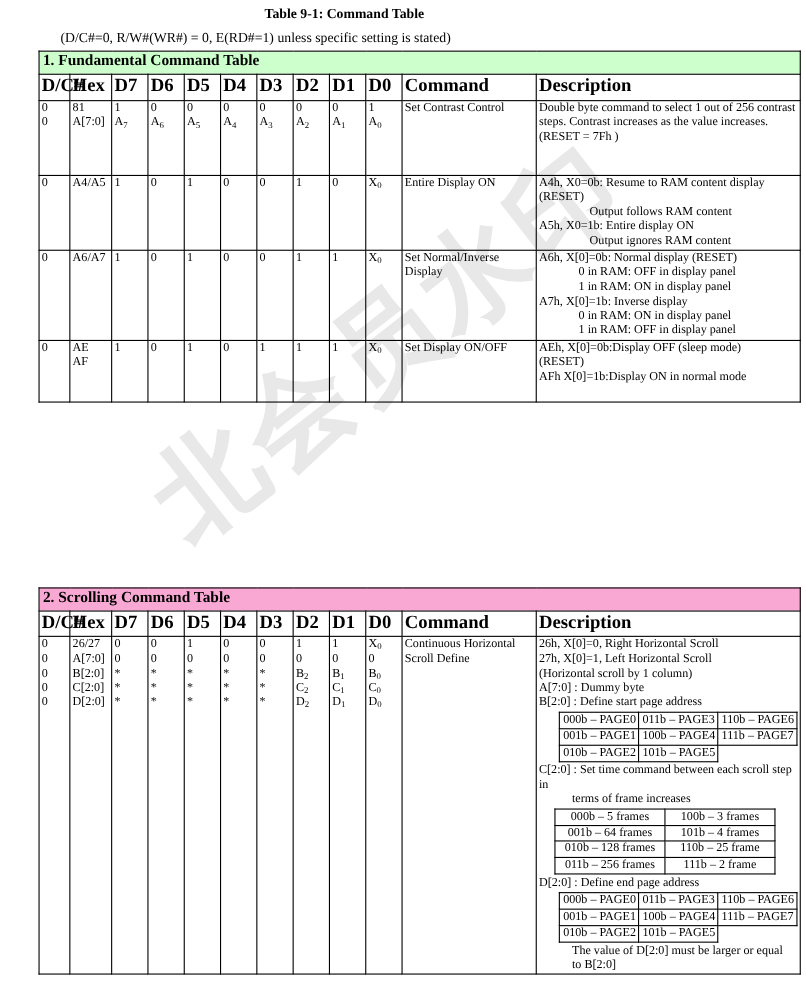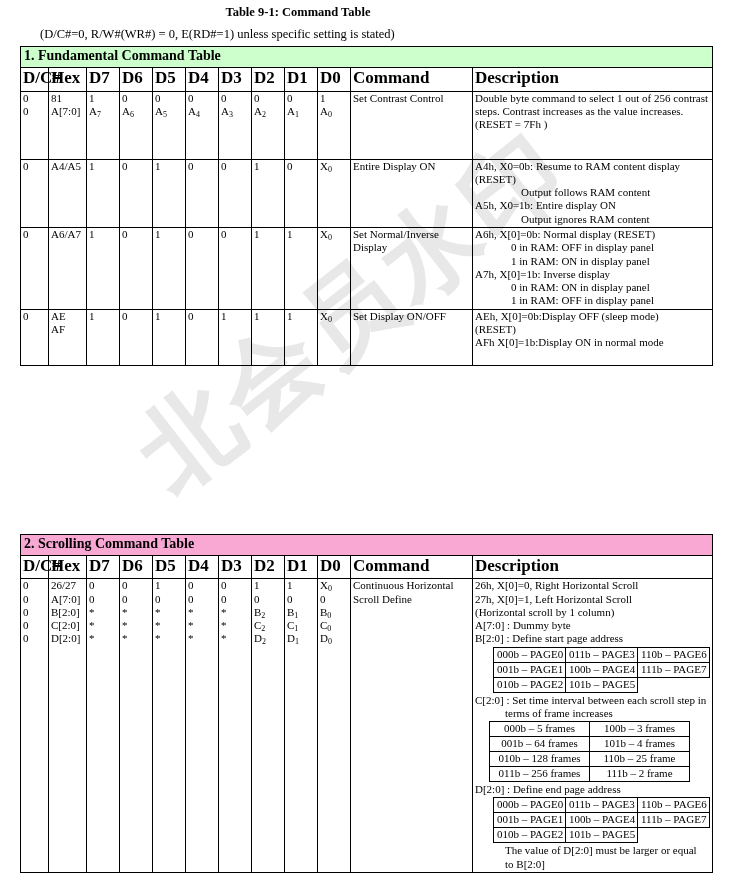--- a/index.html
+++ b/index.html
@@ -39,20 +39,21 @@
     transform: rotate(-38deg);
     transform-origin: 10% 60%;
     -webkit-text-stroke: 1px #e8e8e8;
   }
 
   
   #page {
     position: relative;
     z-index: 1;
     width: 614px;
+    margin-left: 15px;
   }
 
   .doc-title {
     text-align: center;
     font-weight: bold;
     font-size: 12.5px;
     margin: 5px 0 0 0;
     padding-right: 18px;
   }
   .doc-subtitle {
@@ -436,21 +437,21 @@
                 <td>111b – PAGE7</td>
               </tr>
               <tr>
                 <td>010b – PAGE2</td>
                 <td>101b – PAGE5</td>
                 <td style="border:none"></td>
               </tr>
             </tbody>
           </table>
 
-          <p>C[2:0] : Set time interval between each scroll step in</p>
+          <p>C[2:0] : Set time command between each scroll step in</p>
           <p class="indent2">terms of  frame increases</p>
 
           <table class="nested frames">
             <colgroup>
                 <col>
                 <col>
               </colgroup>
             <tbody>
               <tr>
                 <td>000b – 5 frames</td>

